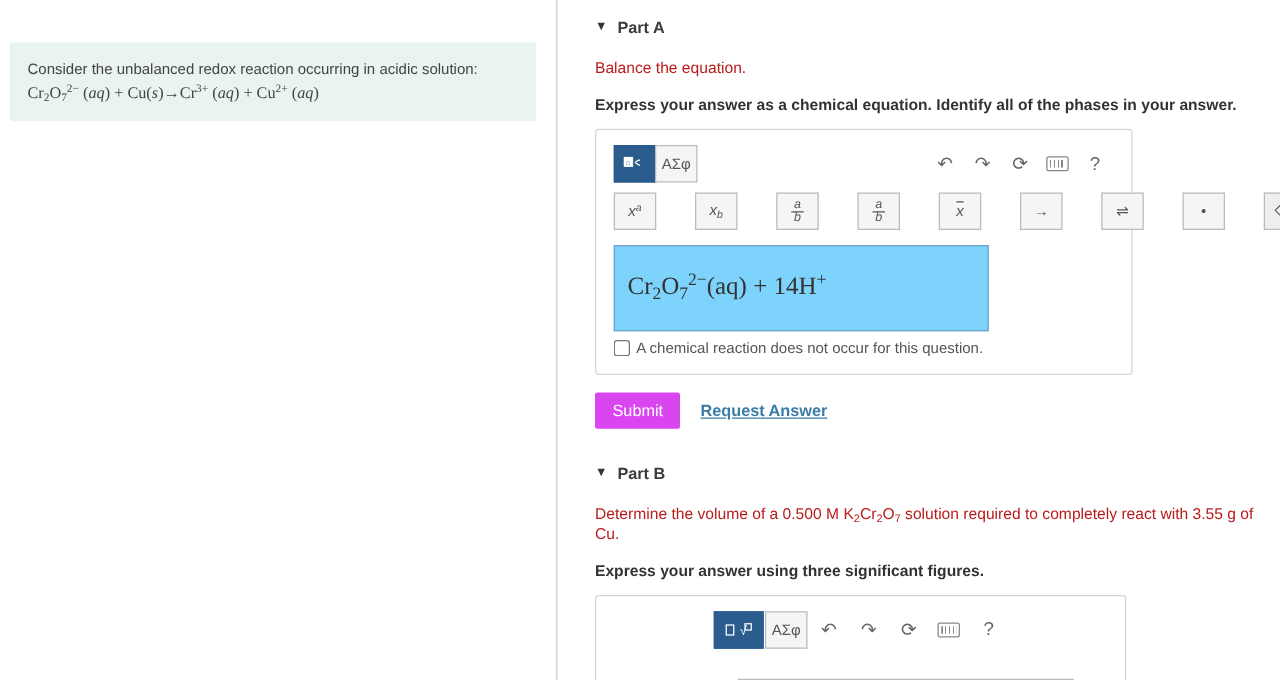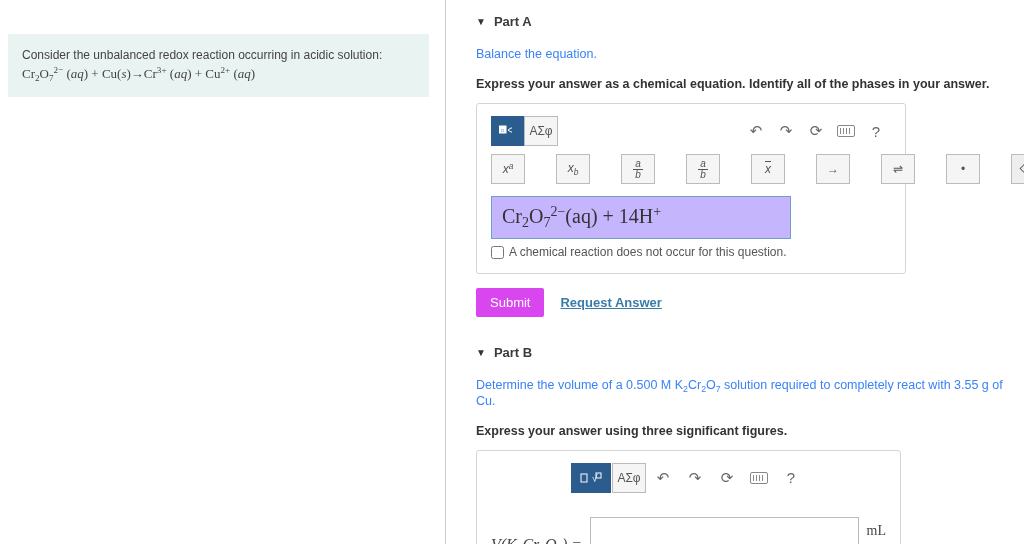--- a/index.html
+++ b/index.html
@@ -55,21 +55,21 @@
     align-items: center;
     gap: 8px;
     margin-bottom: 18px;
   }
   .part-header .tri {
     font-size: 10px;
     color: #333;
   }
   .instr {
     font-size: 12.5px;
-    color: #3b82f6;
+    color: #b91c1c;
     margin-bottom: 6px;
   }
   .instr.bold {
     font-weight: bold;
     color: #333;
     margin-bottom: 12px;
     margin-top: 16px;
   }
   .answer-panel {
     border: 1px solid #d5d5d5;
@@ -111,27 +111,27 @@
     height: 28px;
     display: inline-flex;
     align-items: center;
     justify-content: center;
     color: #666;
     font-size: 15px;
     cursor: pointer;
   }
   .input-formula {
     border: 1px solid #6ea0c9;
-    padding: 7px 10px;
+    padding: 20px 10px;
     width: 300px;
     font-family: "Times New Roman", serif;
     font-size: 20px;
     color: #333;
     margin-bottom: 6px;
-    background:#c4b5fd;
+    background:#7dd3fc;
   }
   .chk-row {
     display: flex;
     align-items: center;
     gap: 5px;
     font-size: 12px;
     color: #555;
   }
   .chk-row input[type="checkbox"] {
     width: 13px; height: 13px;

